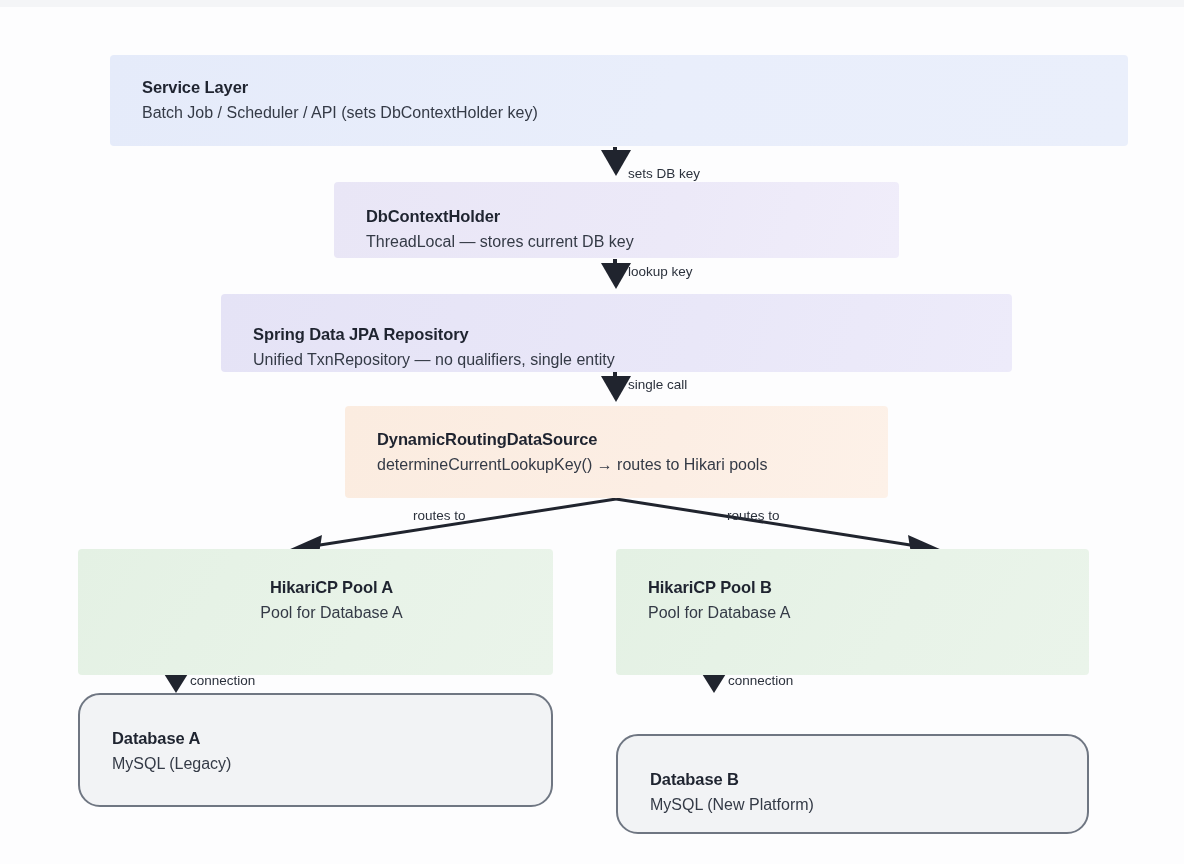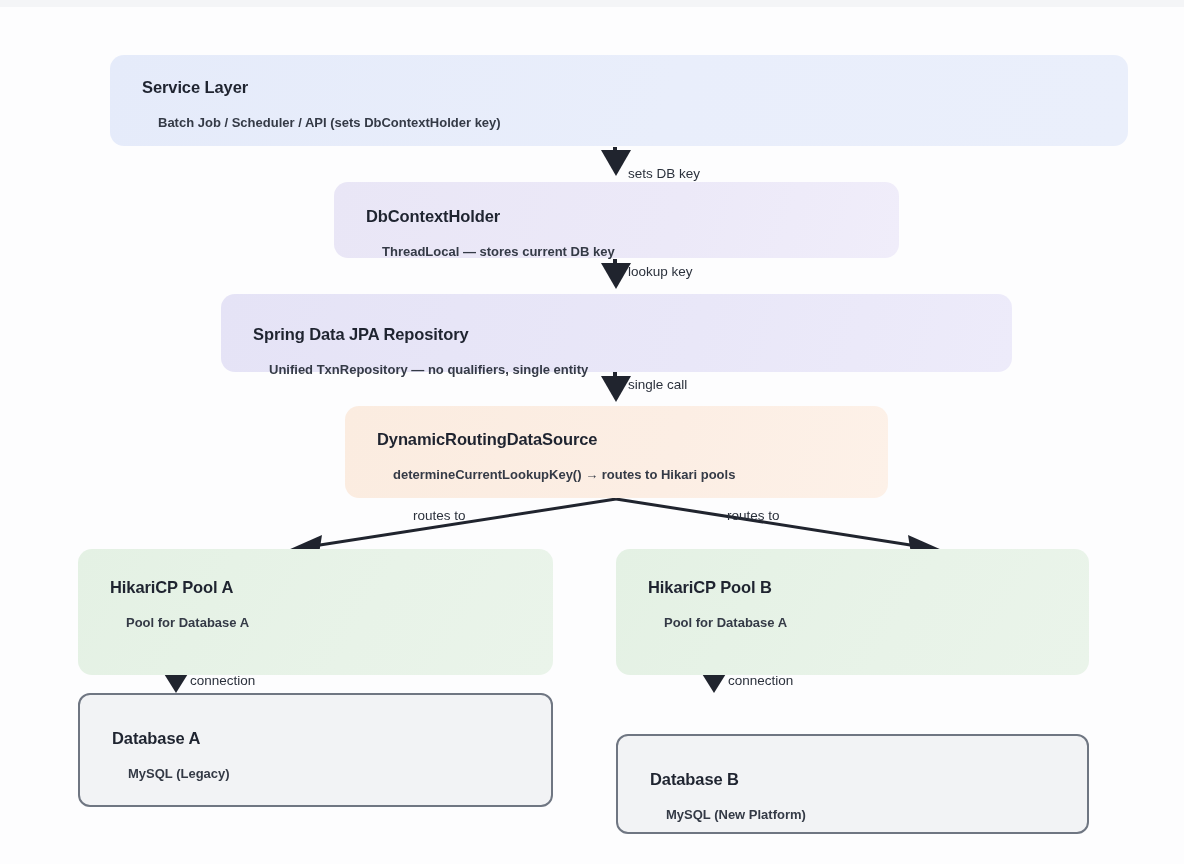--- a/index.html
+++ b/index.html
@@ -33,38 +33,38 @@
     left: 0; top: 0;
     width: 1184px;
     height: 864px;
     pointer-events: none;
   }
 
   
   .node {
     position: absolute;
     box-sizing: border-box;
-    border-radius: 14px;
+    border-radius: 4px;
     padding: 22px 0 0 32px;
   }
   .node .title {
     font-size: 16.5px;
     font-weight: bold;
     color: #1f2430;
     letter-spacing: -0.1px;
     line-height: 20px;
     margin: 0 0 6px 0;
     white-space: nowrap;
   }
   .node .subtitle {
-    font-size: 13px;
-    font-weight: bold;
+    font-size: 16px;
+    font-weight: normal;
     color: #343a46;
     line-height: 19px;
-    margin: 16px;
+    margin: 0;
     white-space: nowrap;
   }
 
   .node-service {
     left: 110px; top: 55px;
     width: 1018px; height: 91px;
     background: linear-gradient(105deg, #e5ebfa 0%, #e9eefb 55%, #eaeffb 100%);
   }
   .node-holder {
     left: 334px; top: 182px;
@@ -82,31 +82,32 @@
     left: 345px; top: 406px;
     width: 543px; height: 92px;
     background: linear-gradient(105deg, #fbece0 0%, #fceee4 60%, #fdf1e8 100%);
     padding-top: 23px;
   }
   .node-pool-a {
     left: 78px; top: 549px;
     width: 475px; height: 126px;
     background: linear-gradient(120deg, #e4f1e4 0%, #e8f3e8 60%, #eaf4ea 100%);
     padding-top: 28px;
+    text-align: center;
   }
   .node-pool-b {
     left: 616px; top: 549px;
     width: 473px; height: 126px;
     background: linear-gradient(120deg, #e4f1e4 0%, #e8f3e8 60%, #eaf4ea 100%);
     padding-top: 28px;
   }
   .node-db {
     background: #f2f3f5;
     border: 2px solid #6f7682;
-    border-radius: 12px;
+    border-radius: 22px;
     padding-top: 33px;
   }
   .node-db-a {
     left: 78px; top: 693px;
     width: 475px; height: 114px;
   }
   .node-db-b {
     left: 616px; top: 734px;
     width: 473px; height: 100px;
   }

